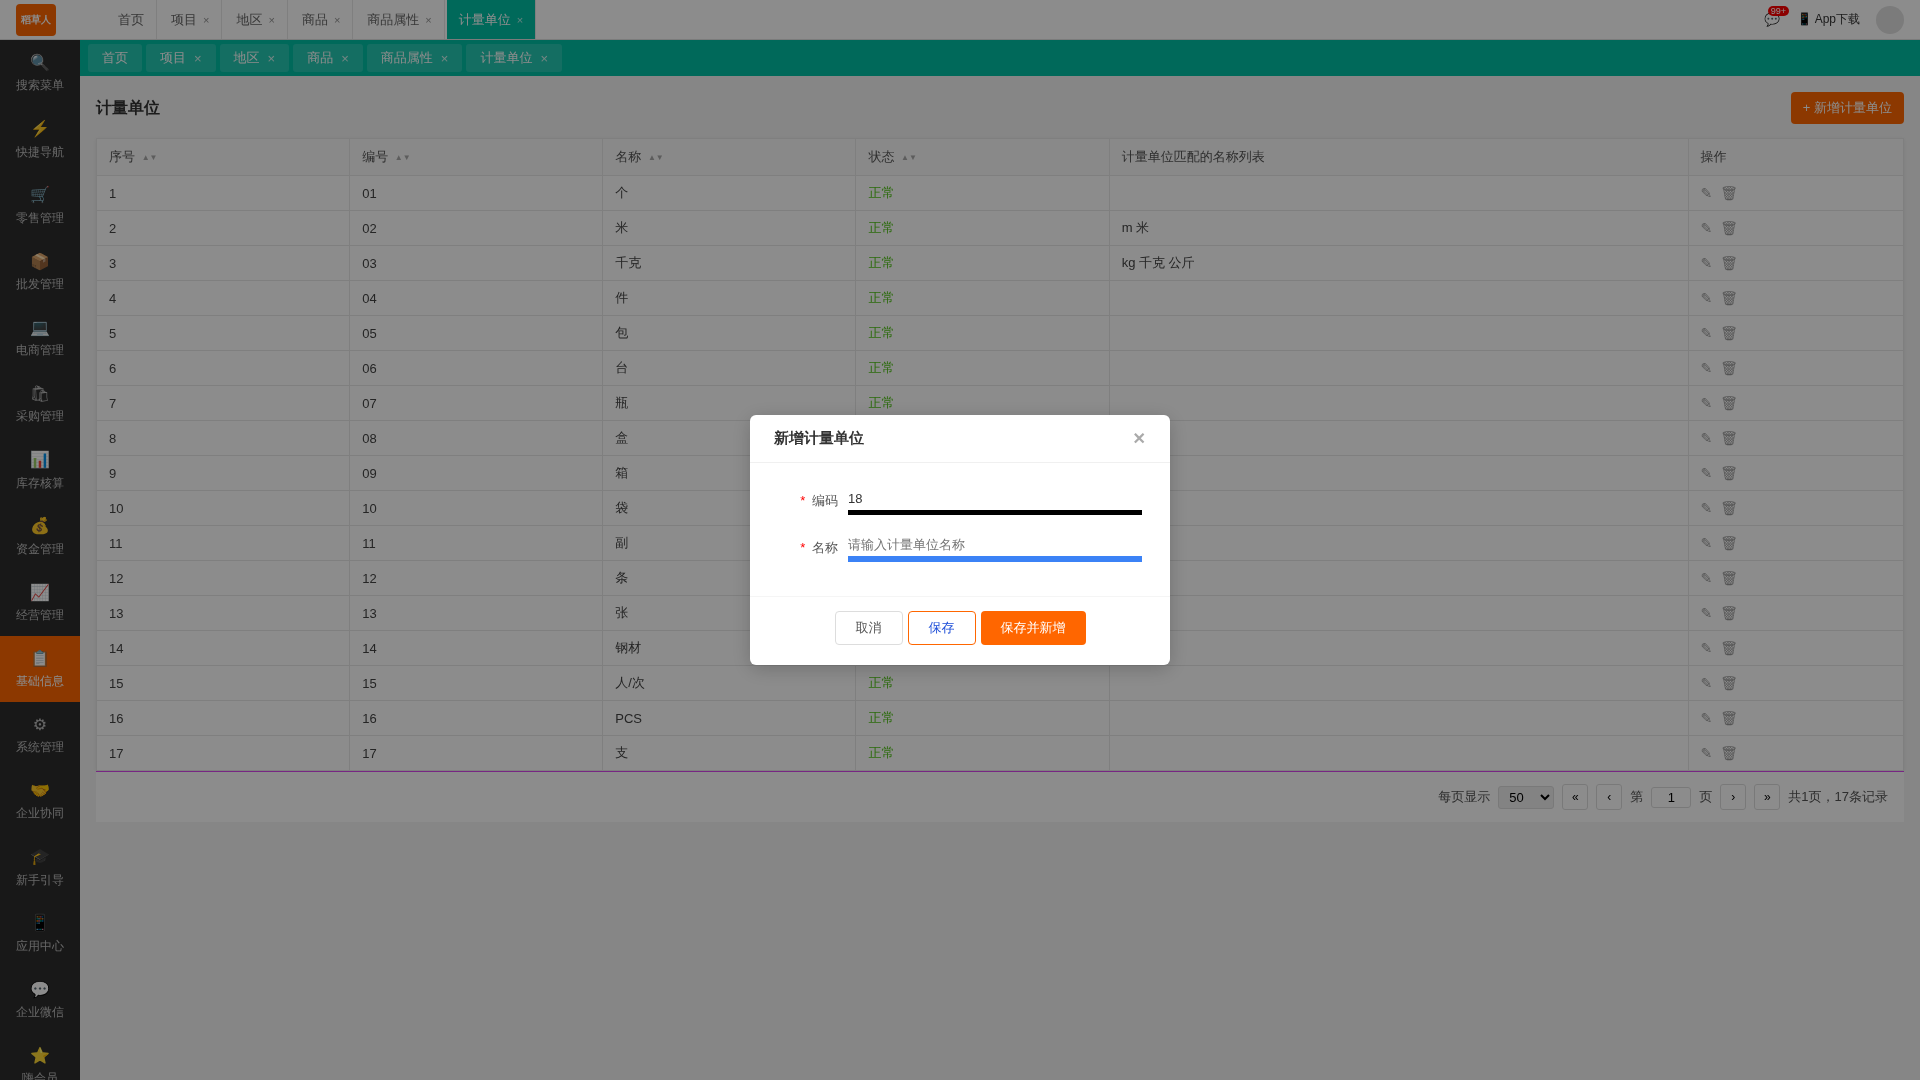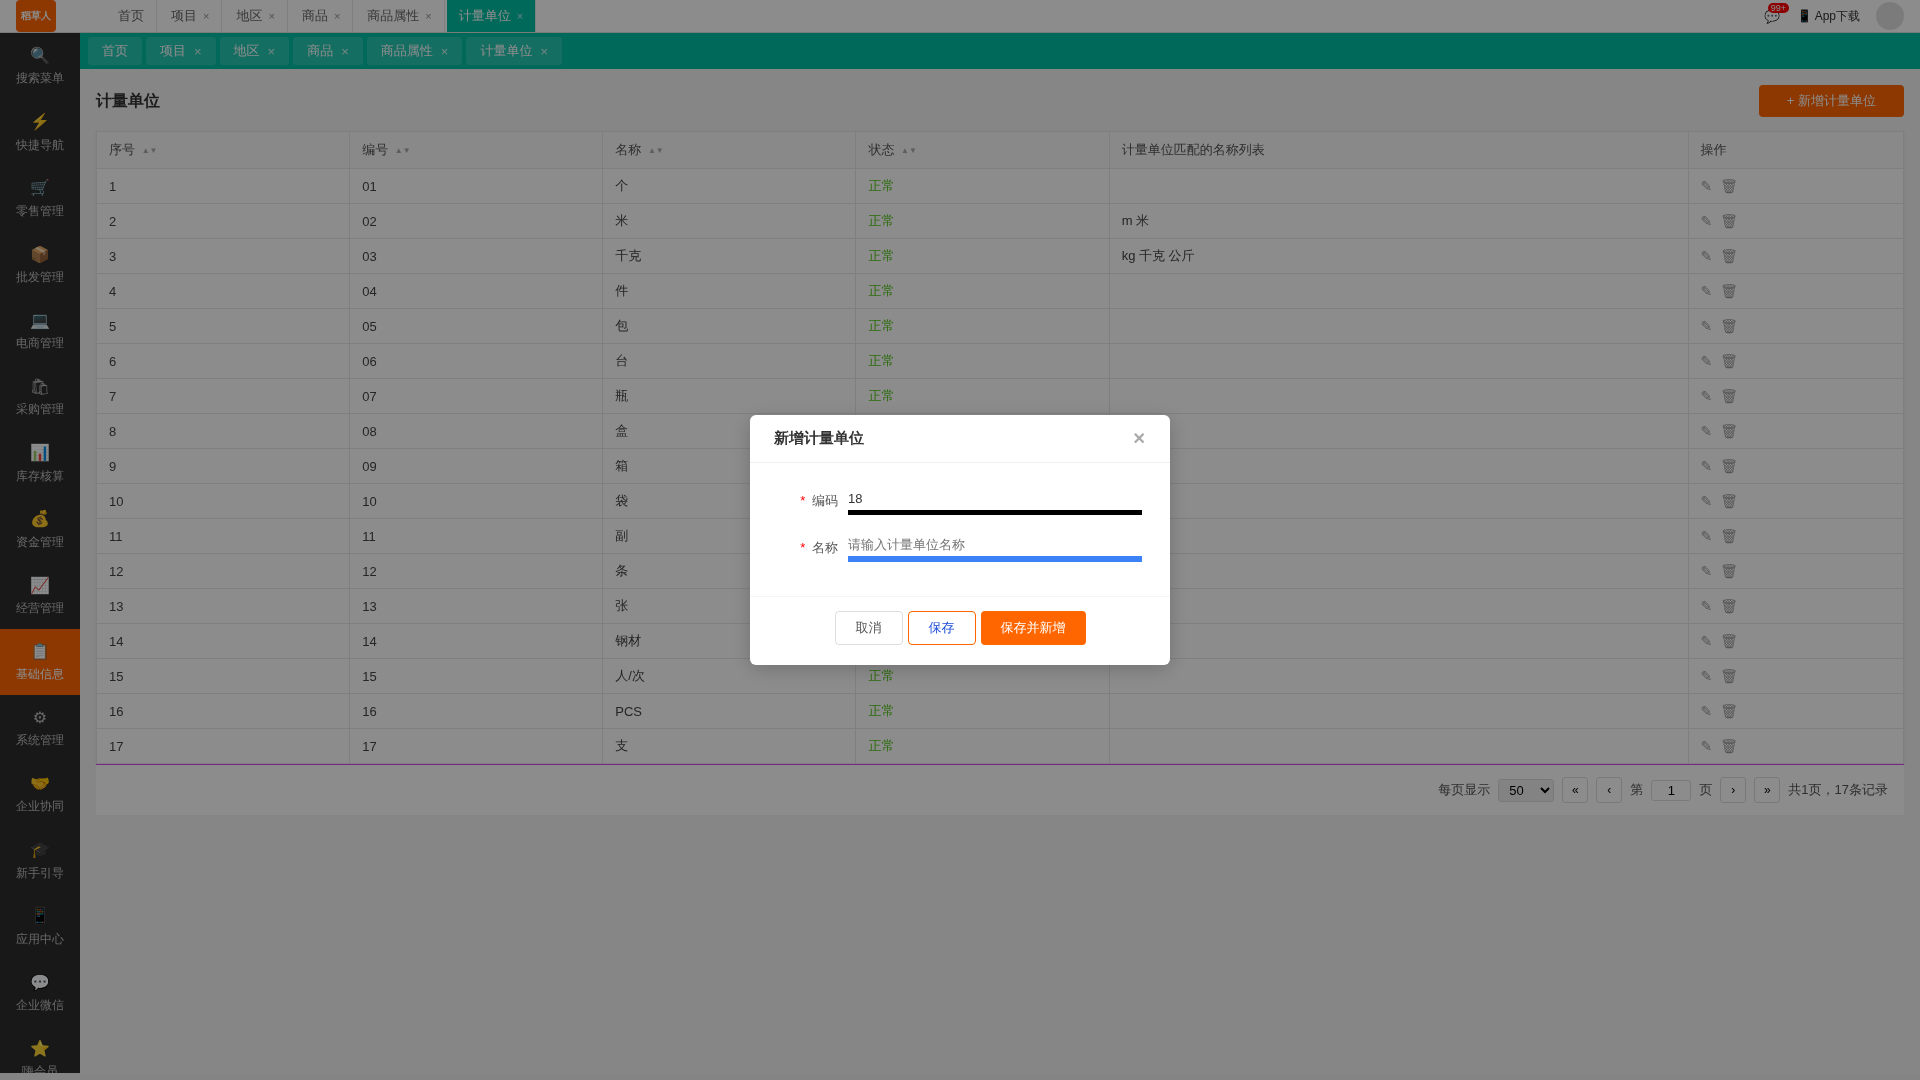--- a/index.html
+++ b/index.html
@@ -1,20 +1,20 @@
 <!DOCTYPE html>
 <html><head>
   <meta charset="utf-8">
   <style>
     * { box-sizing: border-box; margin: 0; padding: 0; }
     body { font-family: 'Microsoft YaHei', Arial, sans-serif; font-size: 13px; background: #f0f0f0; color: #333; overflow: hidden; height: 1080px; width: 1920px; }
 
     
     .top-bar {
-      height: 33px;
+      height: 40px;
       background: #fff;
       display: flex;
       align-items: center;
       padding: 0 16px;
       border-bottom: 1px solid #e0e0e0;
       position: relative;
     }
     .logo-area {
       display: flex;
       align-items: center;
@@ -176,21 +176,21 @@
     }
     .page-title {
       font-size: 16px;
       font-weight: bold;
       color: #333;
     }
     .add-btn {
       background: #f60;
       color: white;
       border: none;
-      padding: 7px 28px;
+      padding: 7px 12px;
       border-radius: 4px;
       font-size: 13px;
       cursor: pointer;
       text-align: right;
     }
 
     
     .data-table {
       width: 100%;
       border-collapse: collapse;

